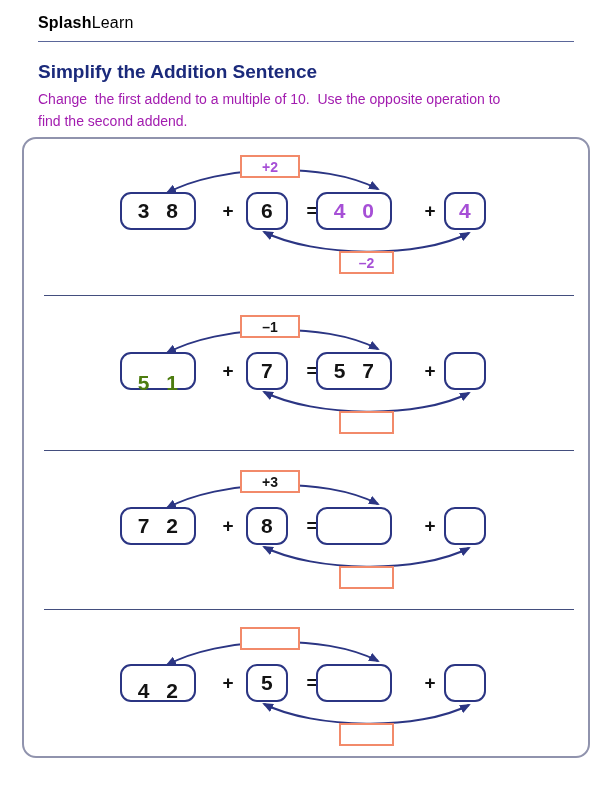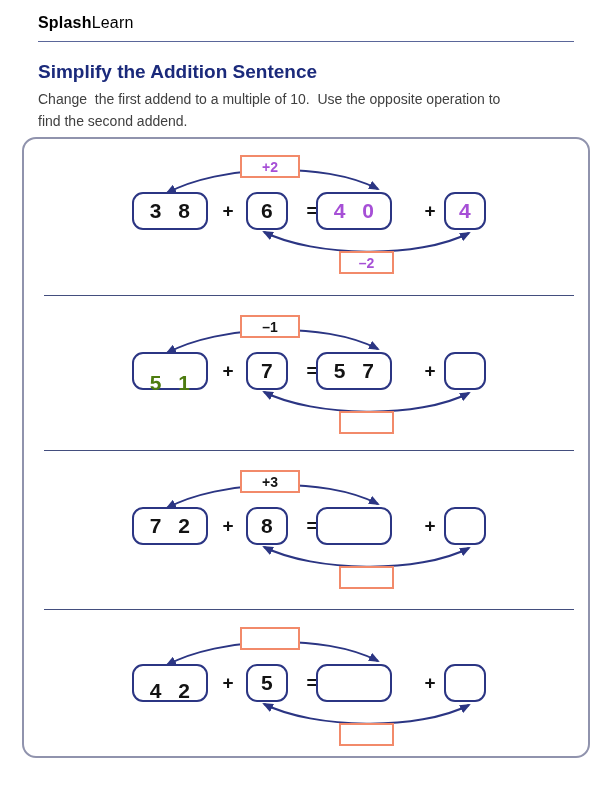--- a/index.html
+++ b/index.html
@@ -12,21 +12,21 @@
   }
   .page { position: absolute; inset: 0; }
 
   
   .logo { position: absolute; left: 38px; top: 14px; font-size: 16px; color: #000000; letter-spacing: .2px; }
   .logo .bold { font-weight: 700; }
   .logo .light { font-weight: 400; }
   .header-rule { position: absolute; left: 38px; top: 41px; width: 536px; height: 0; border-top: 1.6px solid #5a6699; }
 
   .title { position: absolute; left: 38px; top: 61px; font-size: 19px; font-weight: 700; color: #1b2a7b; }
-  .instructions { position: absolute; left: 38px; top: 89px; width: 540px; font-size: 14px; line-height: 1.55; color: #404040; white-space: pre-wrap; }
+  .instructions { position: absolute; left: 38px; top: 89px; width: 540px; font-size: 14px; line-height: 1.55; color: #a21caf; white-space: pre-wrap; }
 
   
   .card { position: absolute; left: 22px; top: 137px; width: 568px; height: 621px;
           border: 2px solid #9093ad; border-radius: 14px; background: #ffffff; }
 
   .divider { position: absolute; left: 20px; width: 530px; height: 0; border-top: 1.6px solid #434e7e; }
 
   
   .problem { position: absolute; left: 0; width: 568px; height: 125px; }
   .arcs { position: absolute; left: 0; top: 0; width: 568px; height: 125px; overflow: visible; }
@@ -41,21 +41,21 @@
   .op { position: absolute; top: 37px; height: 38px; width: 20px; display: flex; align-items: center; justify-content: center;
         font-size: 19px; font-weight: 700; color: #131313; }
 
   .labelbox { position: absolute; height: 23px; border: 2px solid #f28a6a; background: #ffffff;
               display: flex; align-items: center; justify-content: center;
               font-size: 14px; font-weight: 700; }
   .labelbox.top { left: 216px; top: 0; width: 60px; }
   .labelbox.bottom { left: 315px; top: 96px; width: 55px; }
 
   
-  .b1 { left: 108px; } .p1 { left: 194px; } .b2 { left: 222px; } .eq { left: 278px; }
+  .b1 { left: 96px; } .p1 { left: 194px; } .b2 { left: 222px; } .eq { left: 278px; }
   .b3 { left: 292px; width: 75px; } .p2 { left: 396px; } .b4 { left: 420px; }
 </style>
 </head>
 <body>
 
 <div class="page">
 
   <div class="logo">
     <span class="bold">Splash</span><span class="light">Learn</span>
   </div>

